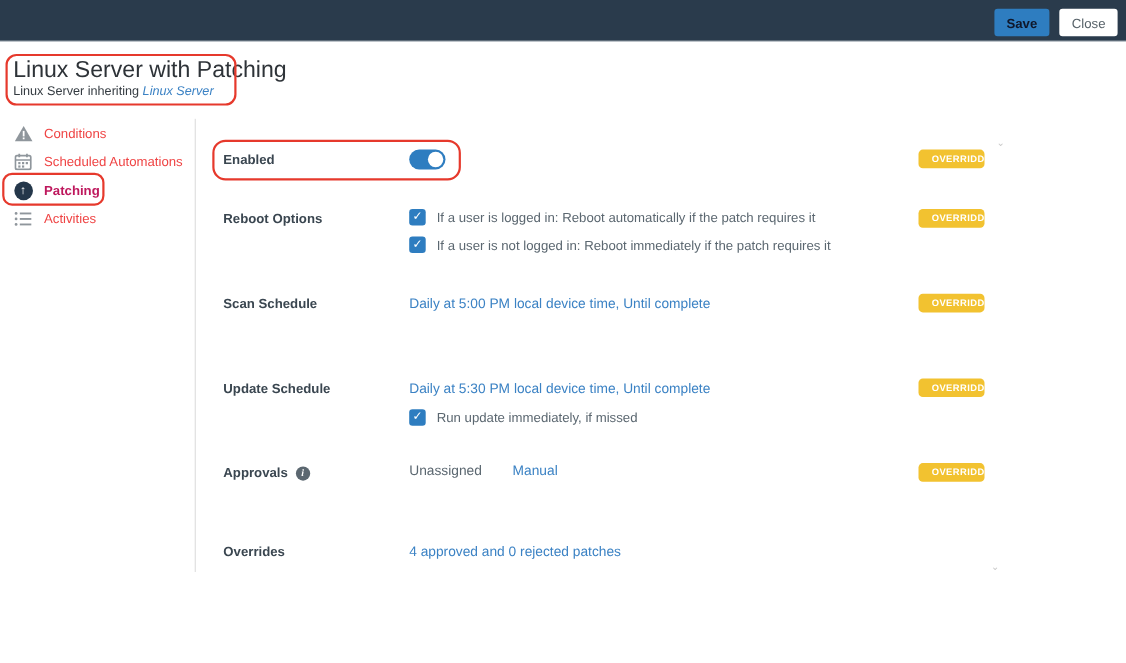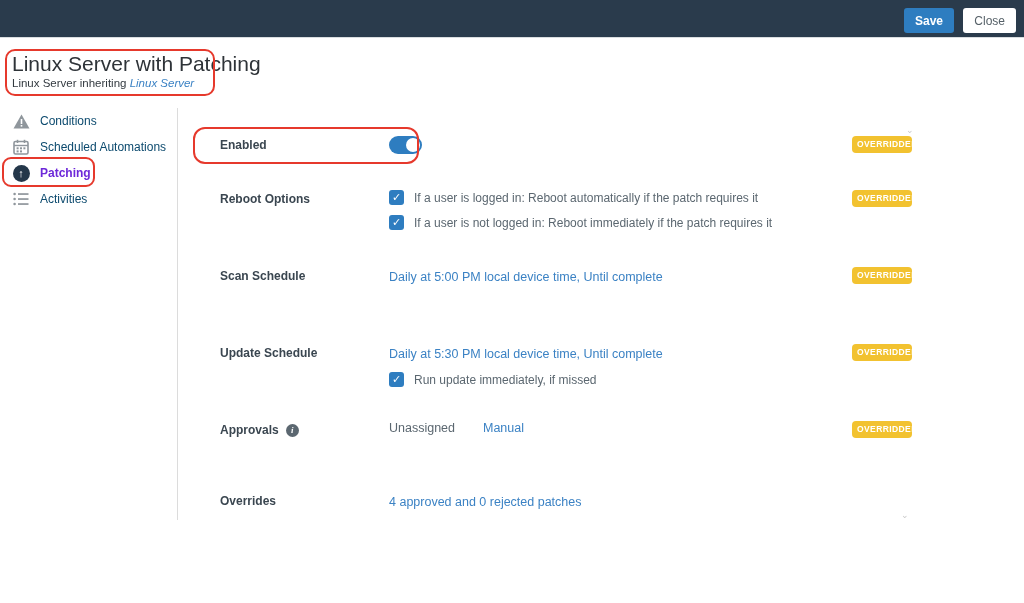--- a/index.html
+++ b/index.html
@@ -5,48 +5,48 @@
   * { margin:0; padding:0; box-sizing:border-box; }
   html,body { width:1024px; height:603px; background:#fff; overflow:hidden;
               font-family:"Liberation Sans", sans-serif; position:relative; }
 
   
   .topbar { position:absolute; left:0; top:0; width:1024px; height:38px;
             background:#2A3B4C; border-bottom:1px solid #d9dde0; }
   .btn { position:absolute; top:8px; height:25px; border:none; border-radius:3px;
          font-family:"Liberation Sans", sans-serif; font-size:12px; cursor:pointer;
          display:flex; align-items:center; padding:0 11px; }
-  .btn-save { right:70px; background:#2E7DC0; color:#ffffff; font-weight:bold; }
+  .btn-save { right:70px; background:#2E7DC0; color:#0f172a; font-weight:bold; }
   .btn-close { right:8px; background:#ffffff; color:#566168; }
 
   
   .page-title { position:absolute; left:12px; top:52px; font-size:21px; color:#2e3338; }
   .page-subtitle { position:absolute; left:12px; top:77px; font-size:11.5px; color:#333a40; }
   .page-subtitle .inherit { }
   .page-subtitle a { color:#3B82C4; font-style:italic; text-decoration:none; }
 
   
   .sidebar { position:absolute; left:12px; top:108px; width:160px; }
   .side-item { display:flex; align-items:center; height:26px; gap:10px; cursor:pointer; }
   .side-item .ico { width:18px; height:18px; display:flex; align-items:center;
                     justify-content:center; flex:0 0 18px; }
-  .side-item .lbl { font-size:12px; color:#0c4a6e; white-space:nowrap; }
-  .side-item.active .lbl { color:#6d28d9; font-weight:bold; }
+  .side-item .lbl { font-size:12px; color:#ef4444; white-space:nowrap; }
+  .side-item.active .lbl { color:#be185d; font-weight:bold; }
   .circle-ico { width:17px; height:17px; border-radius:50%; background:#24374A; color:#fff;
                 font-size:11px; font-weight:bold; display:flex; align-items:center;
                 justify-content:center; line-height:1; }
   .vdivider { position:absolute; left:177px; top:108px; width:1px; height:412px; background:#dcdcdc; }
 
   
-  .section { position:absolute; left:220px; width:692px; display:grid;
+  .section { position:absolute; left:203px; width:692px; display:grid;
              grid-template-columns:169px 1fr 60px; align-items:start; }
   .sec-label { font-size:12px; font-weight:bold; color:#3A4650; padding-top:2px;
                display:flex; align-items:center; gap:7px; }
   .badge { background:#F2C230; color:#fff; font-size:8.5px; font-weight:bold;
-           letter-spacing:.4px; border-radius:4px; padding:4px 5px; text-align:center;
+           letter-spacing:.4px; border-radius:4px; padding:4px 12px; text-align:center;
            width:60px; line-height:1; }
   .check-row { display:flex; align-items:center; gap:10px; }
   .check-row + .check-row, .stack > * + * { margin-top:10px; }
   .checkbox { width:15px; height:15px; border-radius:3px; background:#2E7DC0; color:#fff;
               font-size:11px; line-height:15px; text-align:center; flex:0 0 15px; cursor:pointer; }
   .checkbox.checked::after { content:"\2713"; }
   .check-text { font-size:12px; color:#5B6770; }
   .blue-link { font-size:12.5px; color:#3B82C4; text-decoration:none; cursor:pointer; }
 
   .toggle { width:33px; height:18px; border-radius:9px; background:#2E7DC0; position:relative;

